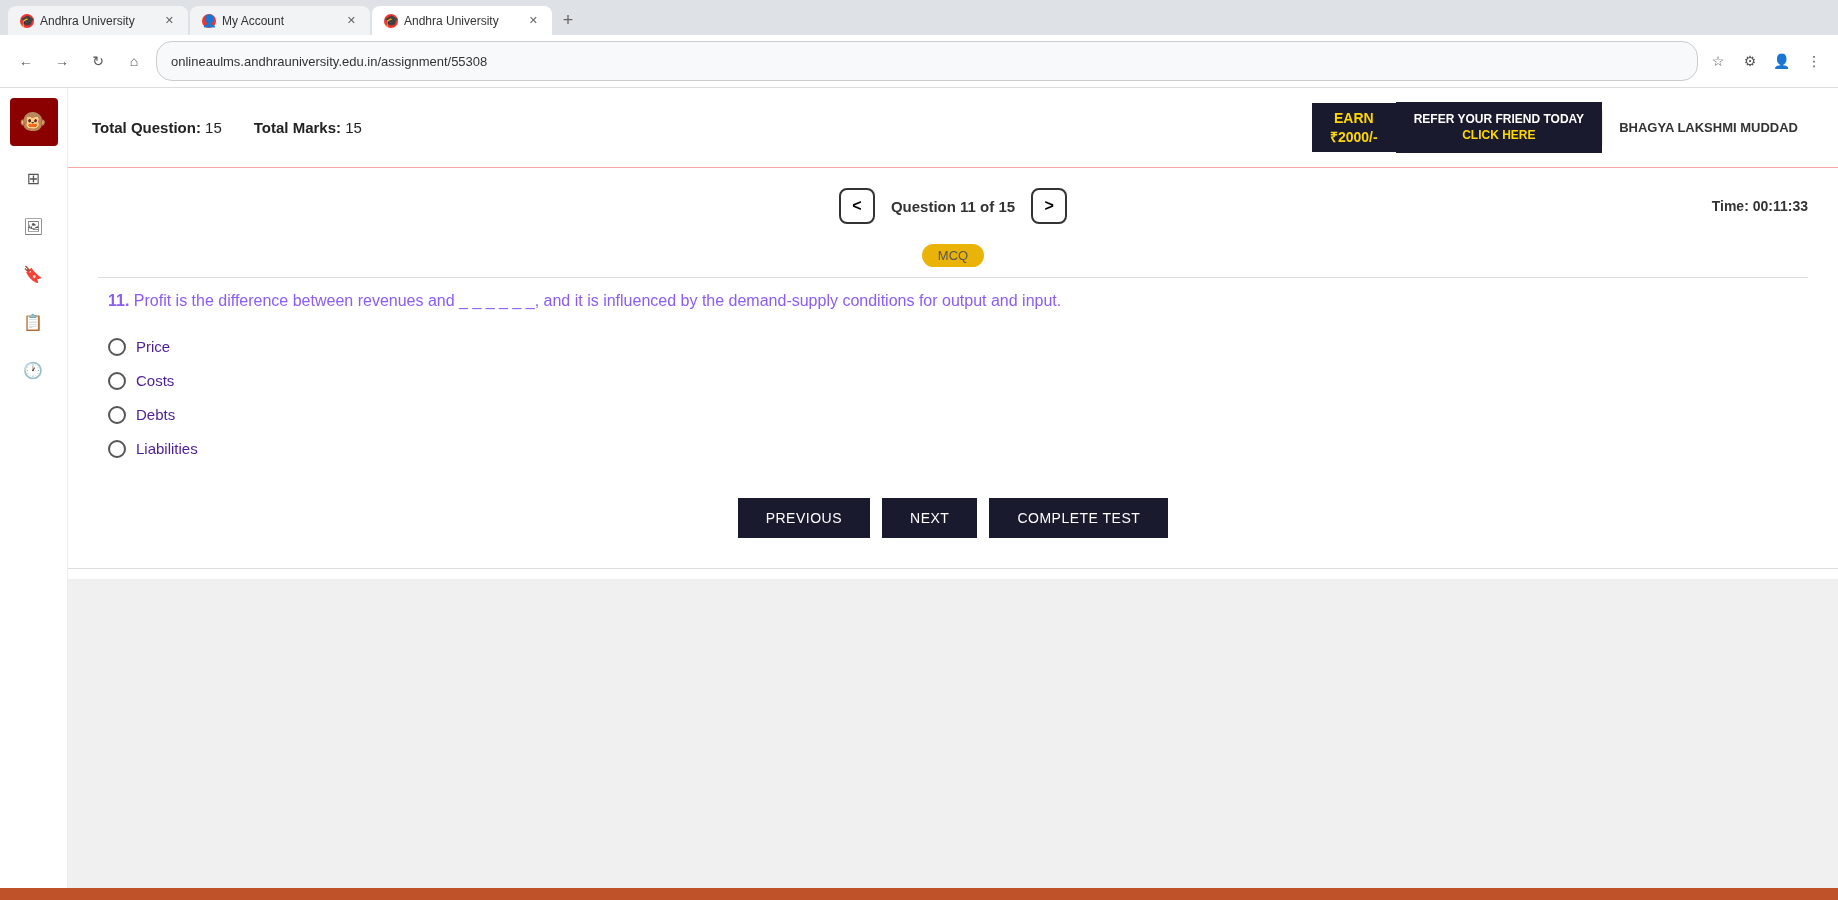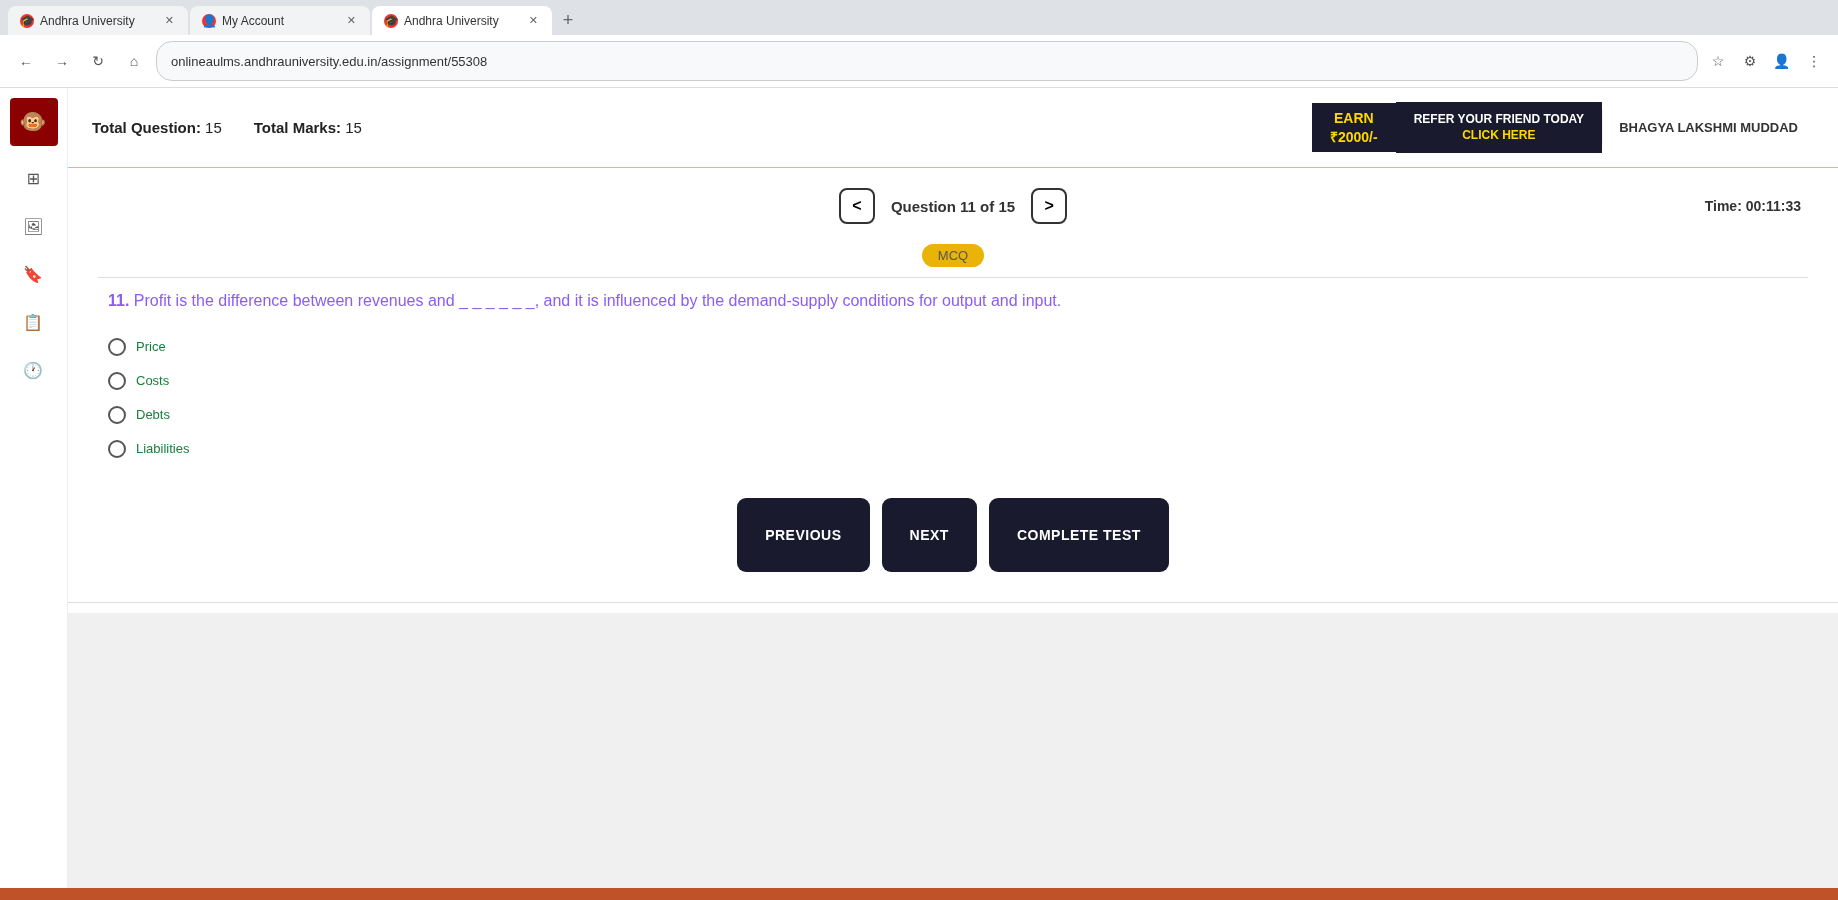--- a/index.html
+++ b/index.html
@@ -229,21 +229,21 @@
     .question-nav {
       display: flex;
       align-items: center;
       justify-content: center;
       gap: 16px;
       margin-bottom: 20px;
       position: relative;
     }
     .question-nav .timer {
       position: absolute;
-      right: 7px;
+      right: 0;
       font-size: 14px;
       font-weight: bold;
       color: #333;
     }
     .nav-arrow-btn {
       width: 36px;
       height: 36px;
       border: 2px solid #333;
       border-radius: 8px;
       background: #fff;
@@ -301,37 +301,37 @@
     }
     .radio-circle {
       width: 18px;
       height: 18px;
       border: 2px solid #555;
       border-radius: 50%;
       flex-shrink: 0;
       background: #fff;
     }
     .option-label {
-      font-size: 13px;
-      color: #15803d;
+      font-size: 15px;
+      color: #4c1d95;
     }
 
     
     .action-buttons {
       display: flex;
       gap: 12px;
       justify-content: center;
       margin-top: 40px;
     }
     .btn {
-      padding: 29px 28px;
+      padding: 12px 28px;
       border: none;
-      border-radius: 9px;
+      border-radius: 0;
       font-size: 14px;
-      font-weight: bold;
+      font-weight: normal;
       cursor: pointer;
       letter-spacing: 0.5px;
     }
     .btn-dark {
       background: #1a1a2e;
       color: #fff;
     }
 
     
     .content-divider {

